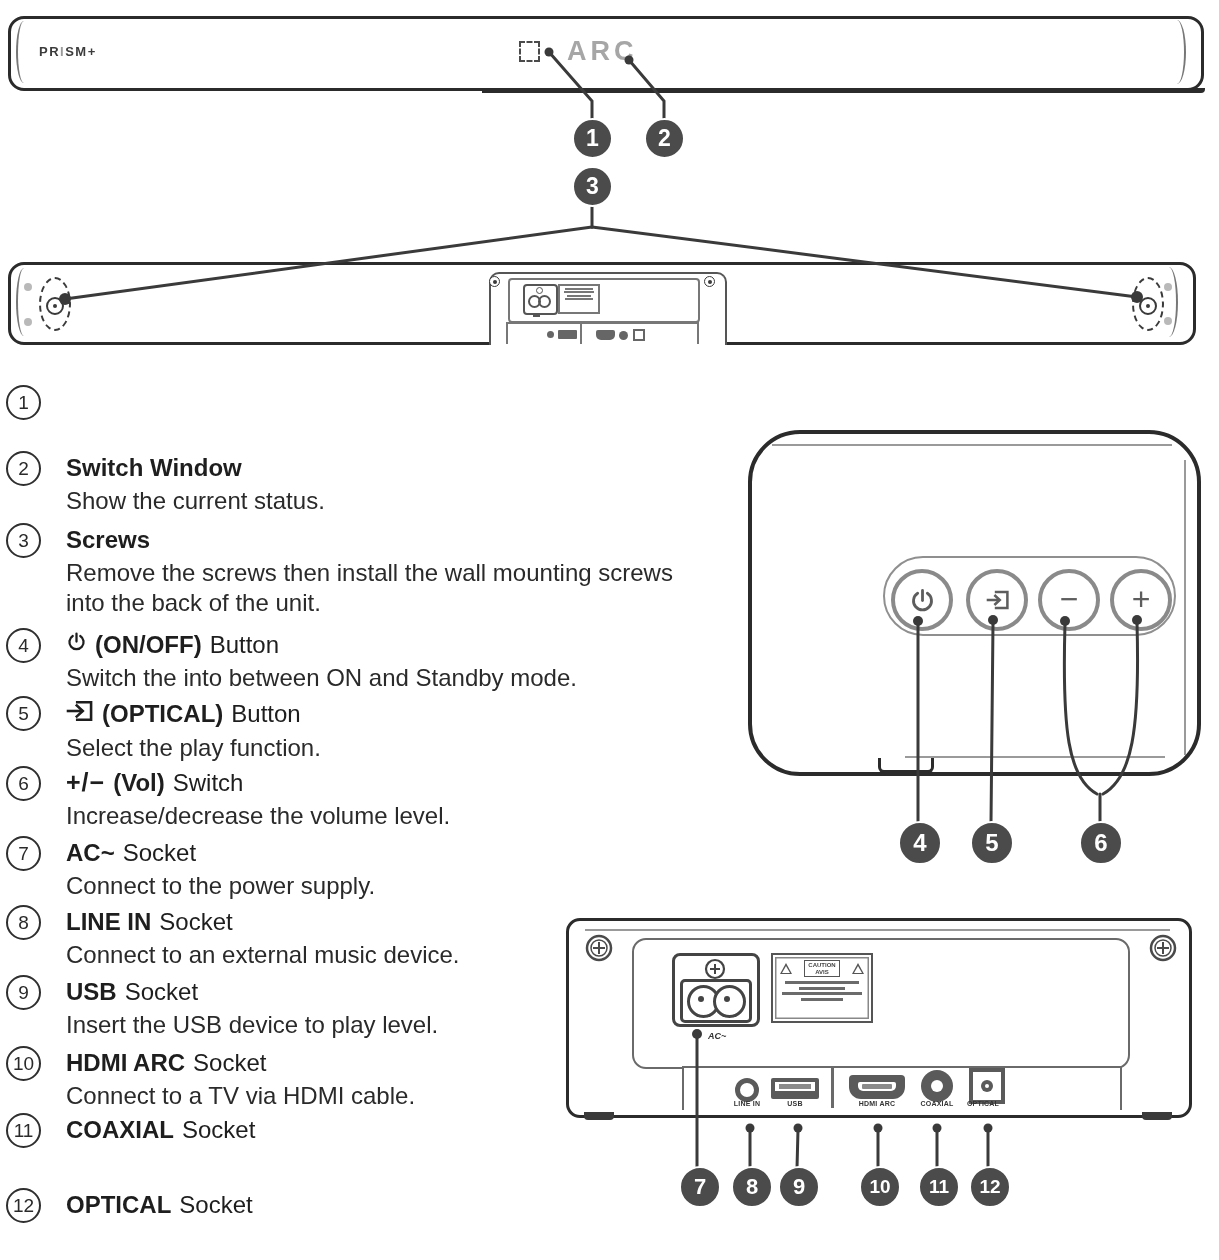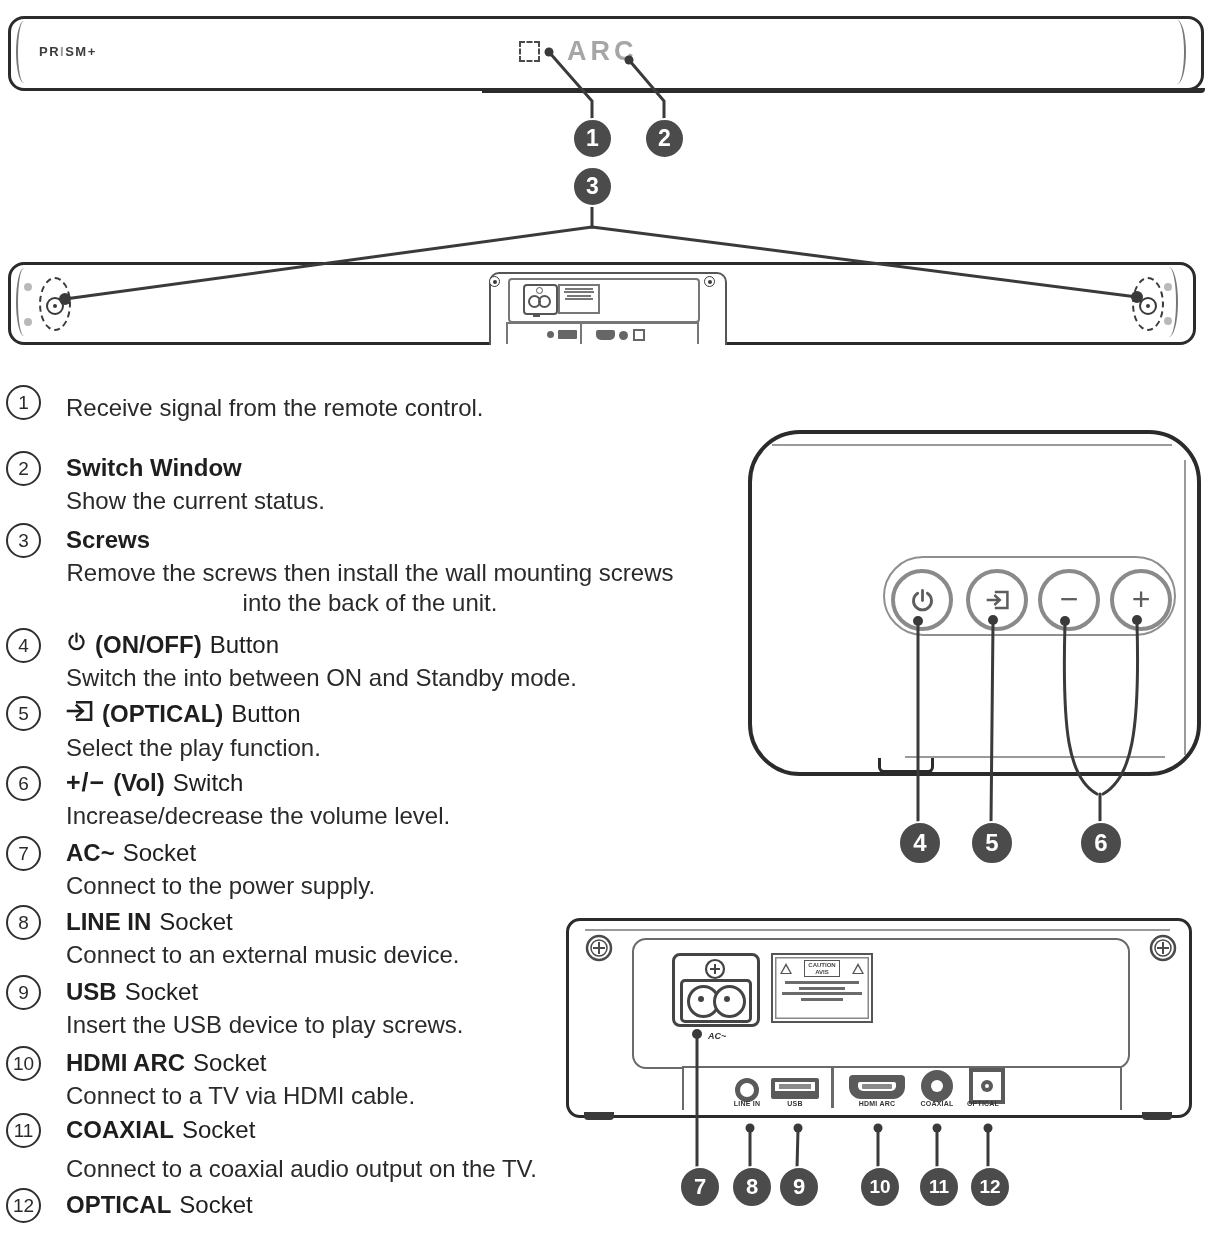--- a/index.html
+++ b/index.html
@@ -102,21 +102,20 @@
 <div class="abs" style="left:558px;top:330px;width:19px;height:9px;background:#666;border-radius:1px;"></div>
 <div class="abs" style="left:596px;top:330px;width:19px;height:10px;background:#666;border-radius:2px 2px 5px 5px;"></div>
 <div class="abs" style="left:619px;top:331px;width:9px;height:9px;border-radius:50%;background:#666;"></div>
 <div class="abs" style="left:633px;top:329px;width:8px;height:8px;border:2px solid #666;"></div>
 
 <div class="pl-item" style="top:388px;">
   <span class="pl-num">
       <span>1</span>
     </span>
   <div class="pl-text">
-  <div class="pl-desc">Receive signal from the remote control.</div>
     </div>
 </div>
 <div class="pl-item" style="top:454px;">
   <span class="pl-num">
       <span>2</span>
     </span>
   <div class="pl-text">
       <div class="pl-title">
         <b>Switch Window</b>
         <span class="rest"></span>
@@ -126,21 +125,21 @@
 </div>
 <div class="pl-item" style="top:526px;">
   <span class="pl-num">
       <span>3</span>
     </span>
   <div class="pl-text">
       <div class="pl-title">
         <b>Screws</b>
         <span class="rest"></span>
       </div>
-  <div class="pl-desc" style="width:608px;text-align:center;">Remove the screws then install the wall mounting screws into the back of the unit.</div>
+  <div class="pl-desc" style="width:608px;">Remove the screws then install the wall mounting screws into the back of the unit.</div>
     </div>
 </div>
 <div class="pl-item" style="top:631px;">
   <span class="pl-num">
       <span>4</span>
     </span>
   <div class="pl-text">
       <div class="pl-title">
     <span class="ticon"><svg width="21" height="22" viewBox="0 0 24 24" fill="none" stroke="#1e1e1e" stroke-width="2.6" stroke-linecap="round">
             <path d="M12 2.5 V11.5"></path>
@@ -208,21 +207,21 @@
 </div>
 <div class="pl-item" style="top:978px;">
   <span class="pl-num">
       <span>9</span>
     </span>
   <div class="pl-text">
       <div class="pl-title">
         <b>USB</b>
         <span class="rest">Socket</span>
       </div>
-  <div class="pl-desc">Insert the USB device to play screws.</div>
+  <div class="pl-desc">Insert the USB device to play level.</div>
     </div>
 </div>
 <div class="pl-item" style="top:1049px;">
   <span class="pl-num">
       <span>10</span>
     </span>
   <div class="pl-text">
       <div class="pl-title">
         <b>HDMI ARC</b>
         <span class="rest">Socket</span>
@@ -232,21 +231,20 @@
 </div>
 <div class="pl-item" style="top:1116px;">
   <span class="pl-num">
       <span>11</span>
     </span>
   <div class="pl-text">
       <div class="pl-title">
         <b>COAXIAL</b>
         <span class="rest">Socket</span>
       </div>
-  <div class="pl-desc" style="margin-top:11px;">Connect to a coaxial audio output on the TV.</div>
     </div>
 </div>
 <div class="pl-item" style="top:1191px;">
   <span class="pl-num">
       <span>12</span>
     </span>
   <div class="pl-text">
       <div class="pl-title">
         <b>OPTICAL</b>
         <span class="rest">Socket</span>

